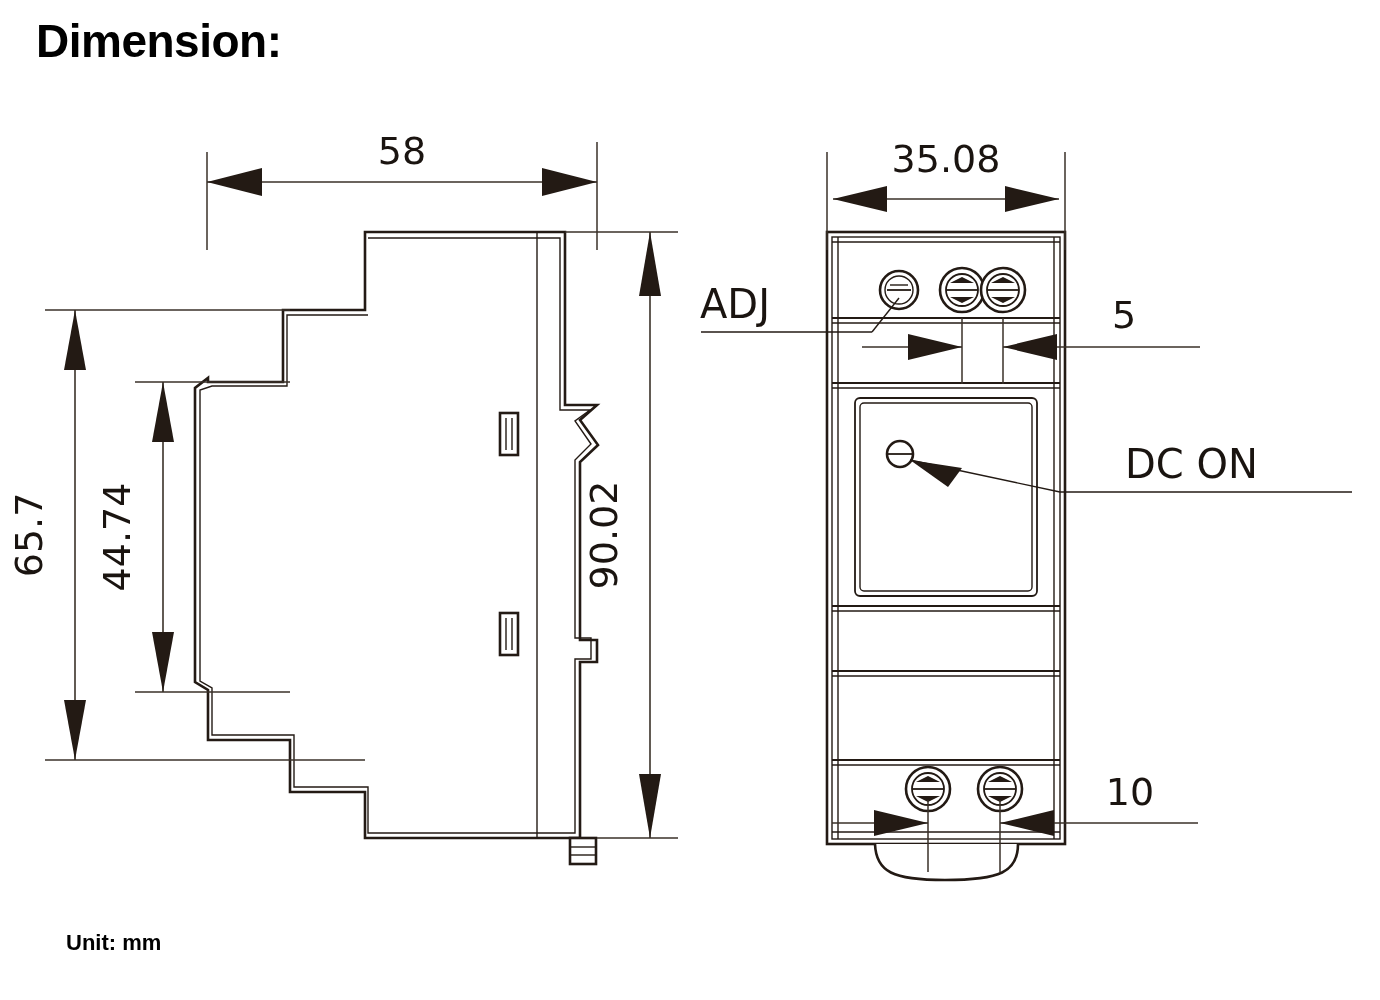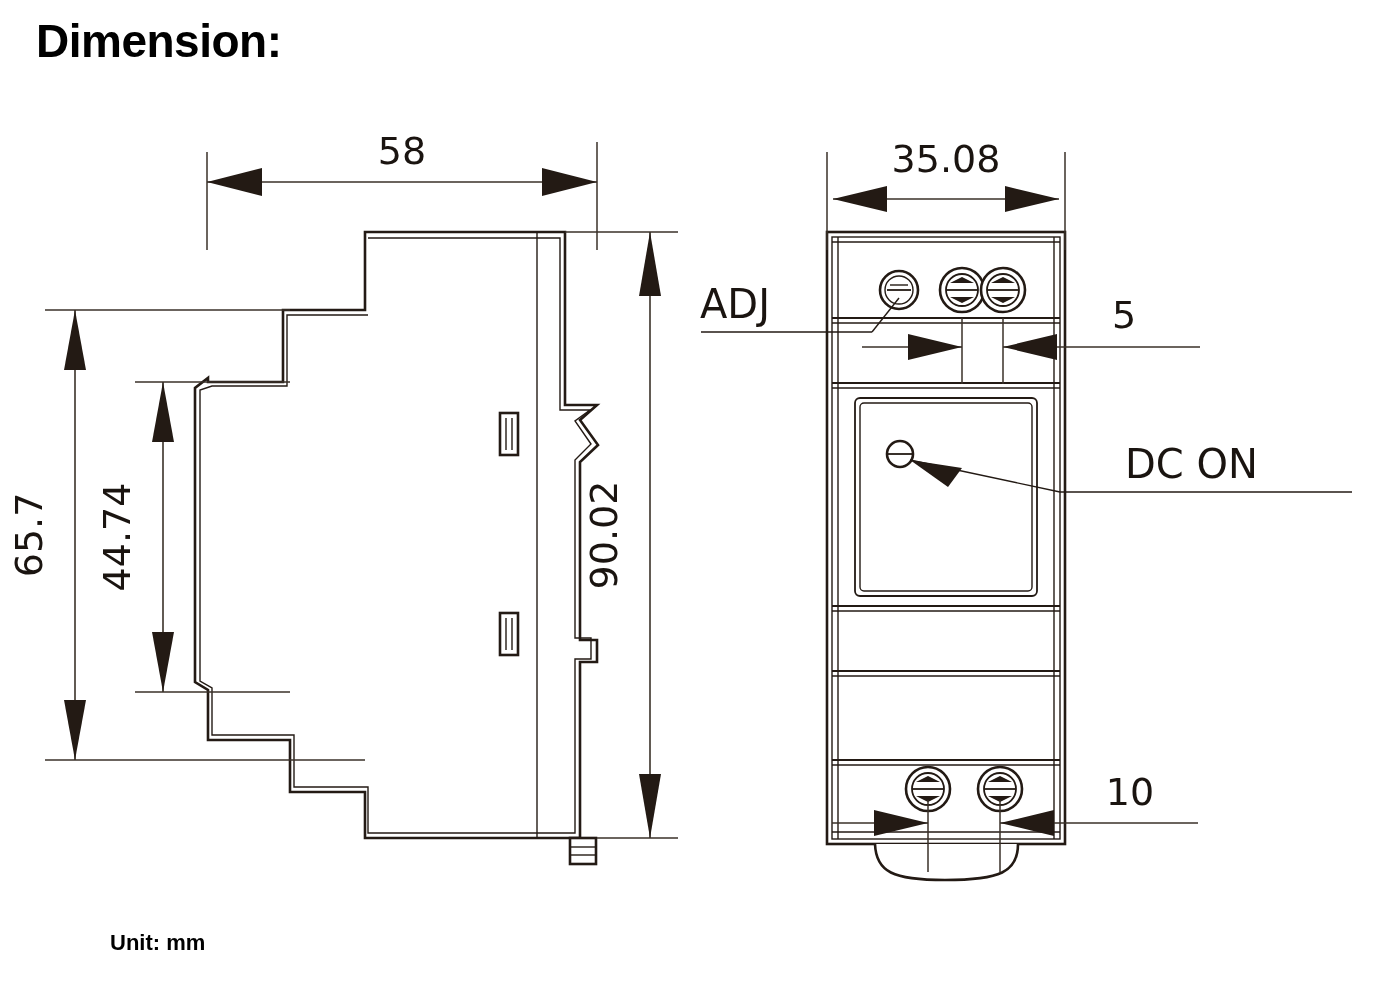--- a/index.html
+++ b/index.html
@@ -30,21 +30,20 @@
     line-height: 1;
   }
   #unit {
     position: absolute;
     left: 66px;
     top: 932px;
     font-size: 22px;
     font-weight: bold;
     color: #000000;
     line-height: 1;
-    margin-left: 44px;
   }
   #drawing {
     position: absolute;
     left: 0;
     top: 0;
   }
   .dimtext {
     font-family: "DejaVu Sans", sans-serif;
     font-size: 38px;
     fill: #1a1410;

